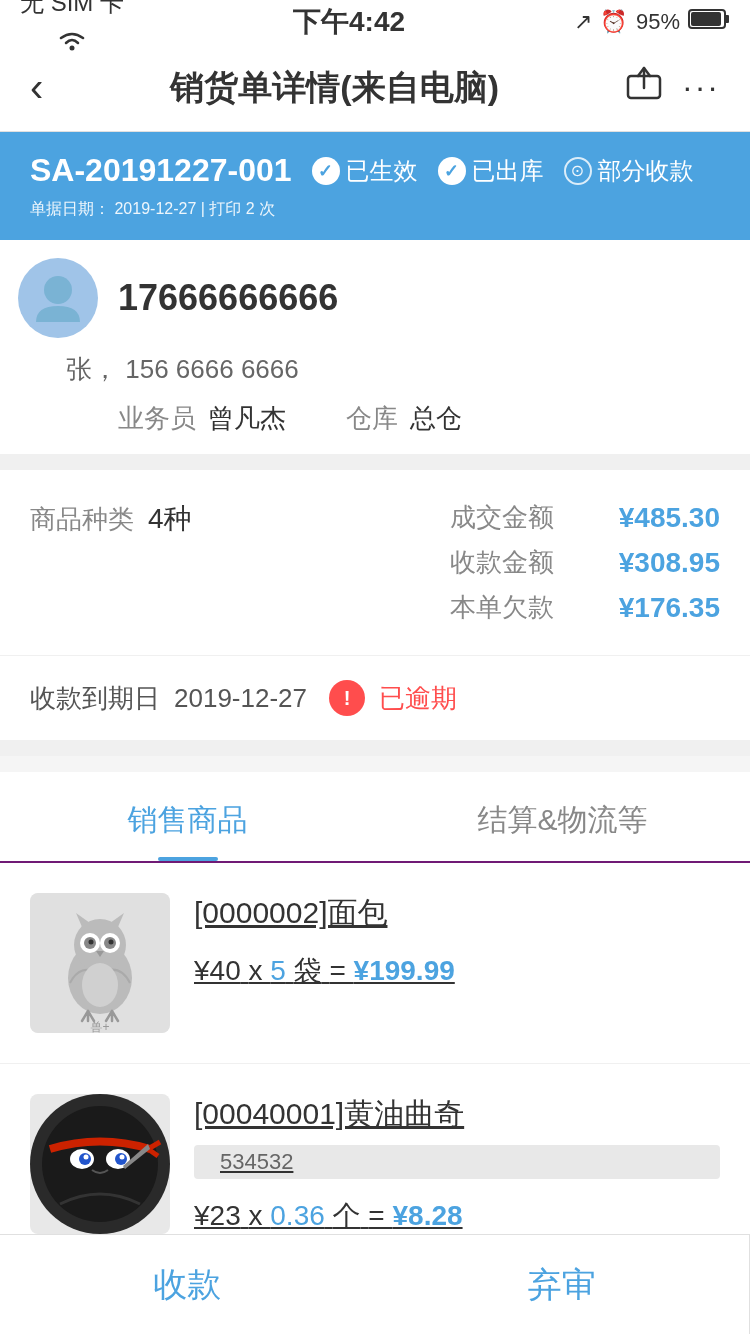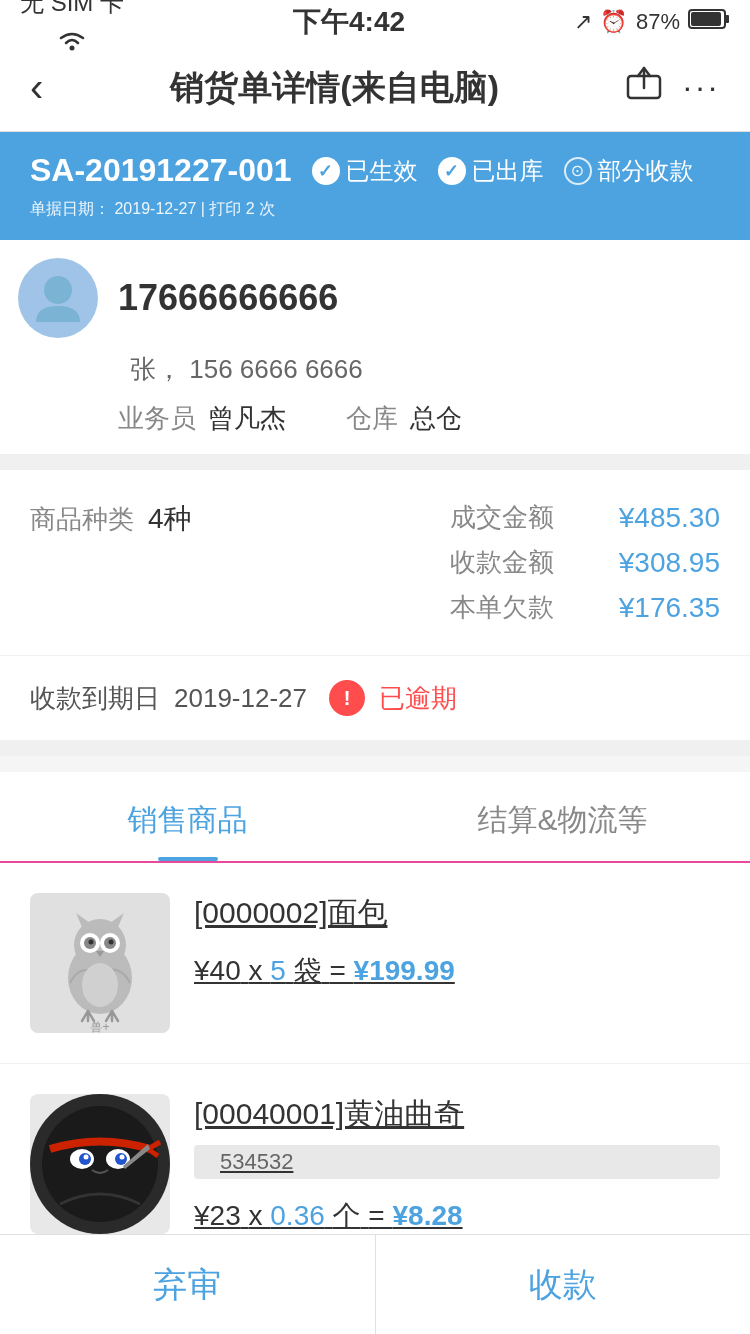--- a/index.html
+++ b/index.html
@@ -118,21 +118,21 @@
       flex-shrink: 0;
     }
     .customer-name {
       font-size: 36px;
       font-weight: 600;
       color: #333;
     }
     .customer-info {
       font-size: 26px;
       color: #666;
-      margin-left: 112px;
+      margin-left: 48px;
       margin-bottom: 14px;
     }
     .customer-meta {
       display: flex;
       align-items: center;
       margin-left: 100px;
       font-size: 26px;
       color: #555;
       gap: 60px;
     }
@@ -169,21 +169,21 @@
       align-items: flex-end;
       gap: 10px;
     }
     .amount-row {
       display: flex;
       align-items: center;
       justify-content: space-between;
       gap: 46px;
     }
     .amount-label { font-size: 26px; color: #888; }
-    .amount-value { font-size: 28px; color: #4ca3e0; font-weight: 400; min-width: 120px; text-align: right; }
+    .amount-value { font-size: 28px; color: #4ca3e0; font-weight: 700; min-width: 120px; text-align: right; }
 
     
     .payment-due-section {
       background: #fff;
       padding: 24px 30px;
       border-top: 1px solid #f0f0f0;
       display: flex;
       align-items: center;
       gap: 14px;
       font-size: 26px;
@@ -205,21 +205,21 @@
     .overdue-text {
       color: #ff4d4d;
       font-size: 26px;
       font-weight: 500;
     }
 
     
     .tabs-section {
       background: #fff;
       margin-top: 16px;
-      border-bottom: 2px solid #ec4899;
+      border-bottom: 2px solid #701a75;
       display: flex;
     }
     .tab-item {
       flex: 1;
       text-align: center;
       padding: 28px 0 20px;
       font-size: 30px;
       cursor: pointer;
       position: relative;
       color: #888;
@@ -338,21 +338,21 @@
           <circle cx="14" cy="17" r="2.5" fill="#333"></circle>
           <path d="M8 12 Q14 6 20 12" stroke="#333" stroke-width="2.5" fill="none" stroke-linecap="round"></path>
           <path d="M3 7 Q14 -1 25 7" stroke="#333" stroke-width="2.5" fill="none" stroke-linecap="round"></path>
         </svg>
       </span>
     </div>
     <div class="status-center">下午4:42</div>
     <div class="status-right">
       <span>↗</span>
       <span>⏰</span>
-      <span>87%</span>
+      <span>95%</span>
       <span>
         <svg width="42" height="22" viewBox="0 0 42 22">
           <rect x="1" y="2" width="36" height="18" rx="3" ry="3" stroke="#333" stroke-width="2" fill="none"></rect>
           <rect x="37" y="7" width="4" height="8" rx="1" fill="#333"></rect>
           <rect x="3" y="4" width="30" height="14" rx="2" fill="#333"></rect>
         </svg>
       </span>
     </div>
   </div>
 
@@ -549,19 +549,19 @@
           <span class="price-total">¥8.28</span>
         </div>
       </div>
     </div>
 
   </div>
 
 </div>
 
 <div class="bottom-bar">
+  <div class="bottom-btn bottom-btn-confirm">
+    <span>收款</span>
+  </div>
   <div class="bottom-btn bottom-btn-cancel">
     <span>弃审</span>
   </div>
-  <div class="bottom-btn bottom-btn-confirm">
-    <span>收款</span>
-  </div>
 </div>
 
 </body></html>

